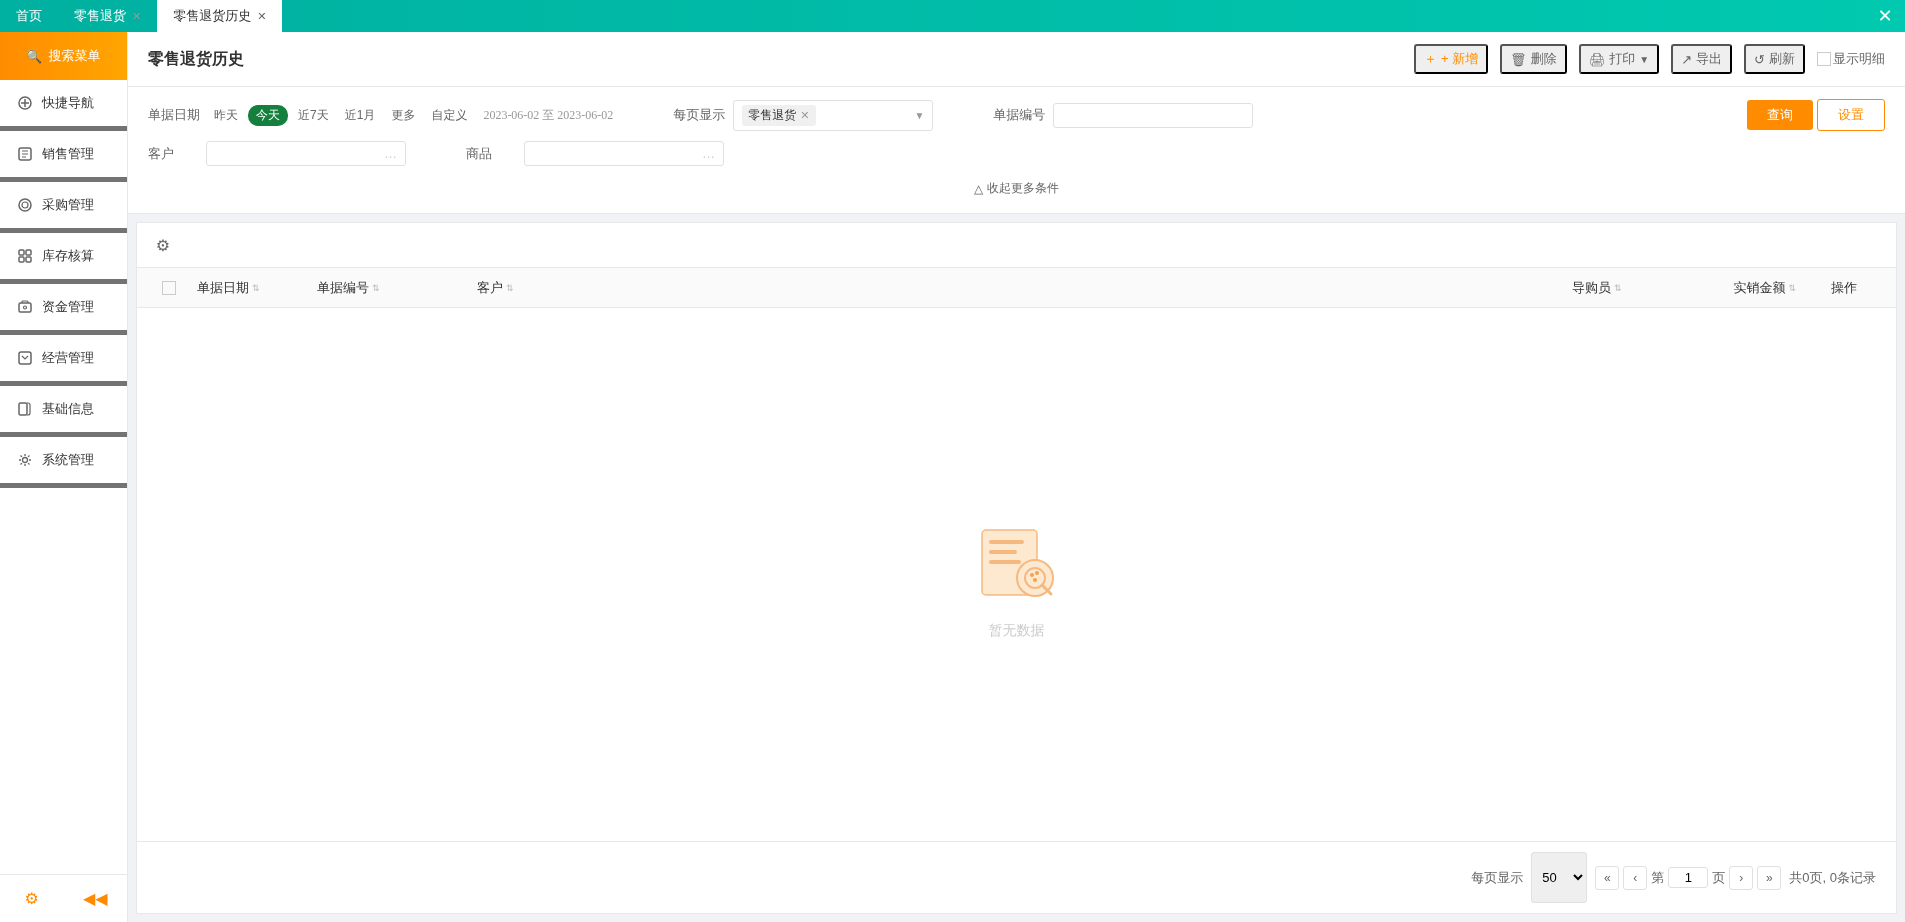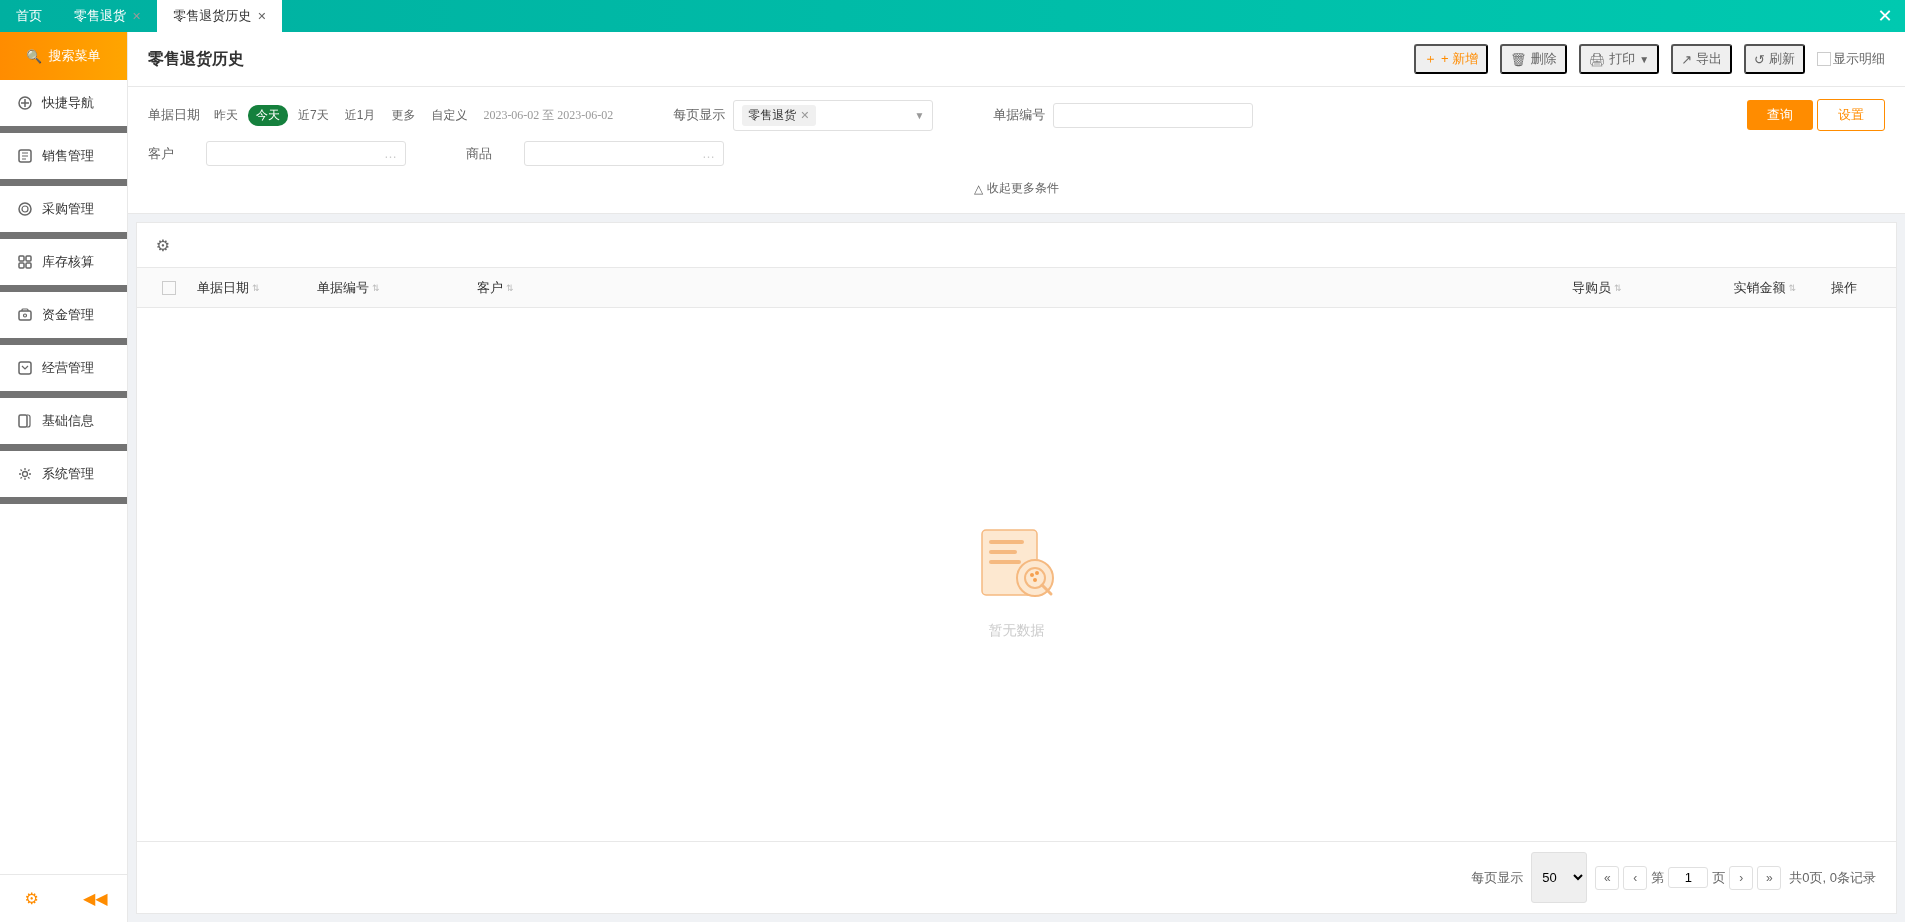--- a/index.html
+++ b/index.html
@@ -81,21 +81,21 @@
       font-size: 13px;
     }
     .sidebar-item {
       display: flex;
       align-items: center;
       padding: 14px 16px;
       cursor: pointer;
       color: #333;
       font-size: 13px;
       gap: 8px;
-      border-bottom: 7px solid #737373;
+      border-bottom: 5px solid #737373;
     }
     .sidebar-icon {
       width: 18px;
       height: 18px;
       display: flex;
       align-items: center;
       justify-content: center;
       flex-shrink: 0;
     }
     .sidebar-bottom {

